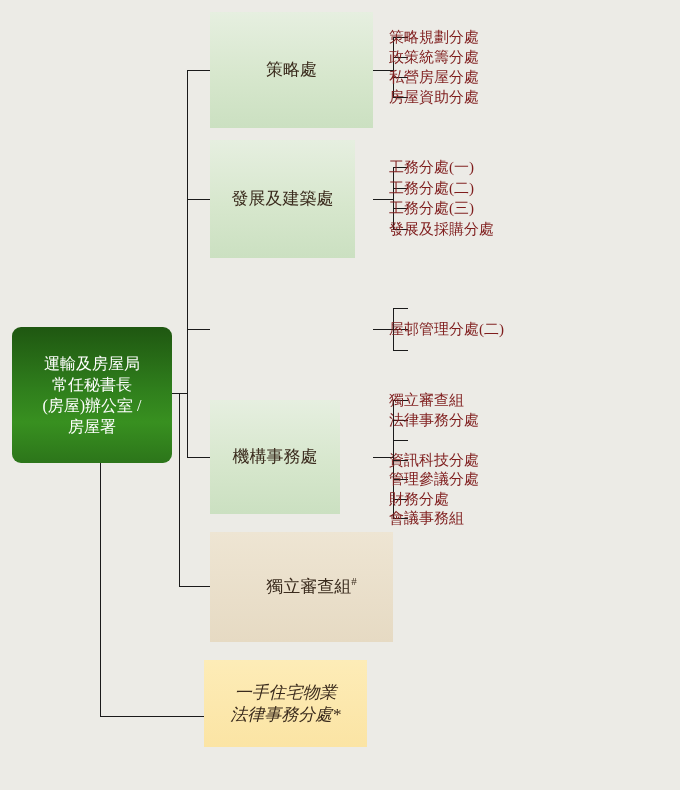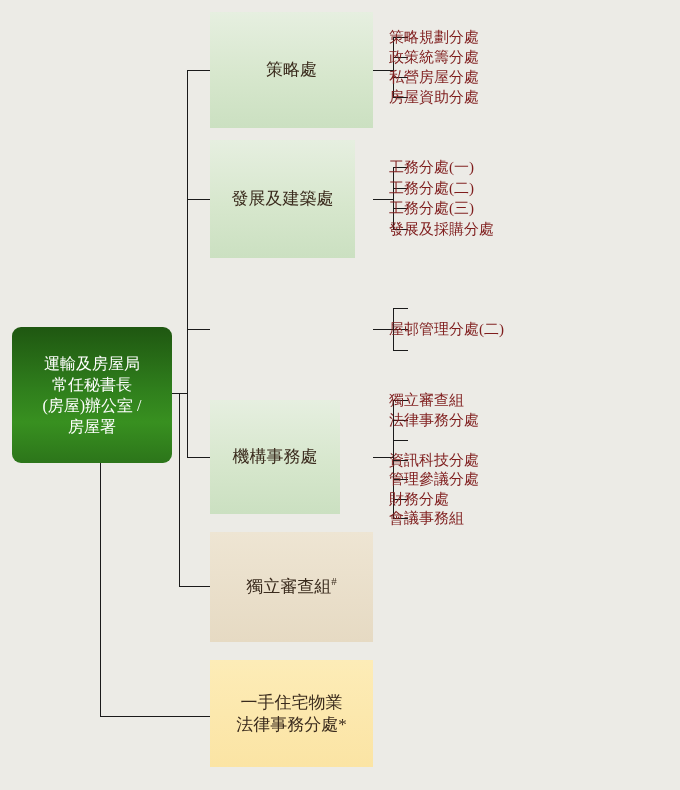--- a/index.html
+++ b/index.html
@@ -93,25 +93,25 @@
 
   <div class="box green" style="left:210px;top:140px;width:145px;height:118px;">
     <span>發展及建築處</span>
   </div>
 
 
   <div class="box green" style="left:210px;top:400px;width:130px;height:114px;">
     <span>機構事務處</span>
   </div>
 
-  <div class="box beige" style="left:210px;top:532px;width:163px;height:110px;">
+  <div class="box beige" style="left:210px;top:532px;width:163px;height:110px;padding-left:20px;">
     <span><span>獨立審查組</span><sup>#</sup></span>
   </div>
 
-  <div class="box yellow" style="left:210px;top:660px;width:163px;height:107px;">
+  <div class="box yellow" style="left:204px;top:660px;width:163px;height:87px;font-style:italic;">
     <div>
       <div>一手住宅物業</div>
       <div>法律事務分處*</div>
     </div>
   </div>
 
   <div class="leaf" style="top:37px">策略規劃分處</div>
   <div class="leaf" style="top:57px">政策統籌分處</div>
   <div class="leaf" style="top:77px">私營房屋分處</div>
   <div class="leaf" style="top:97px">房屋資助分處</div>

